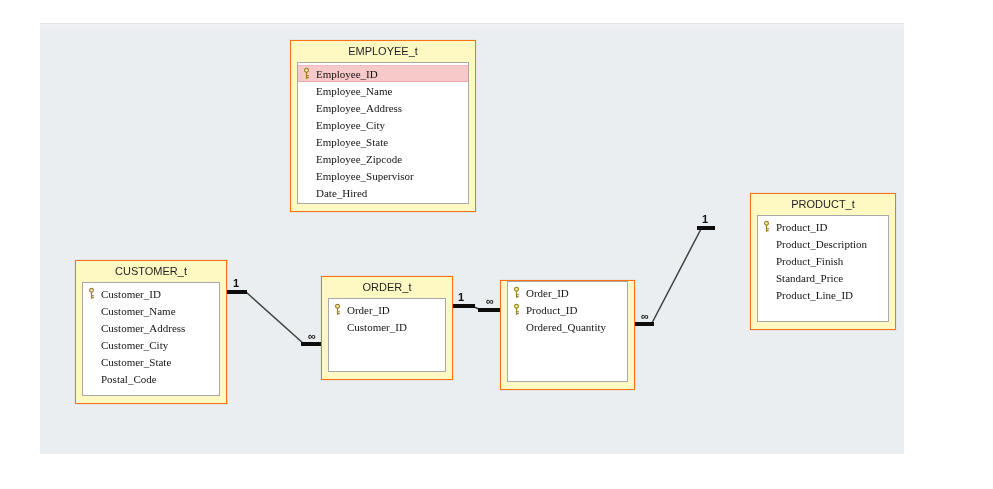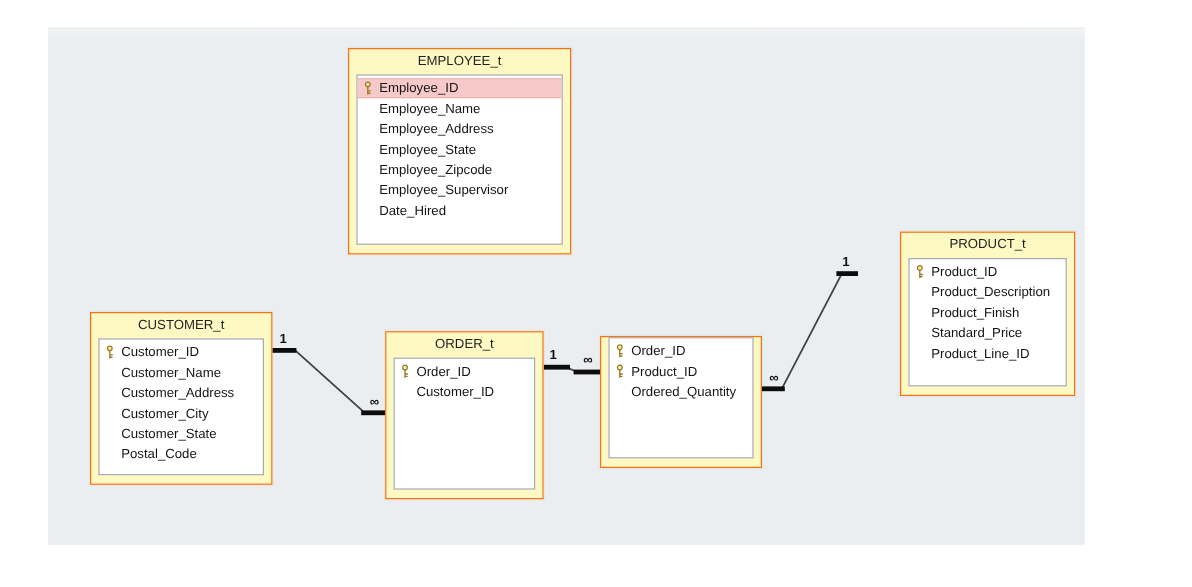--- a/index.html
+++ b/index.html
@@ -28,21 +28,21 @@
     box-shadow:0 0 0 1px rgba(143,62,63,0.06);
   }
   .tbl-title{
     height:21px;line-height:21px;flex:0 0 21px;
     text-align:center;font-size:11px;color:#1f1f1f;
     cursor:default;user-select:none;
   }
   .tbl-fields{
     flex:1 1 auto;margin:0 6px 7px 6px;
     border:1px solid #a9a9a9;background:#ffffff;
-    padding-top:2px;overflow:hidden;
+    padding-top:2px;overflow:hidden;font-family:Liberation Serif, serif;
   }
   .frow{
     height:17px;display:flex;align-items:center;
     font-size:11px;color:#141414;white-space:nowrap;
   }
   .frow.hl{
     background:#f7c9c9;
     box-shadow:inset 0 -1px 0 #eba9a9, inset 0 1px 0 #f3bcbc;
   }
   .kslot{
@@ -96,20 +96,24 @@
     <div class="frow">
         <span class="kslot"></span>
         <span class="fname">Employee_Name</span>
       </div>
     <div class="frow">
         <span class="kslot"></span>
         <span class="fname">Employee_Address</span>
       </div>
     <div class="frow">
         <span class="kslot"></span>
+        <span class="fname">Employee_City</span>
+      </div>
+    <div class="frow">
+        <span class="kslot"></span>
         <span class="fname">Employee_State</span>
       </div>
     <div class="frow">
         <span class="kslot"></span>
         <span class="fname">Employee_Zipcode</span>
       </div>
     <div class="frow">
         <span class="kslot"></span>
         <span class="fname">Employee_Supervisor</span>
       </div>
@@ -148,21 +152,21 @@
         <span class="kslot"></span>
         <span class="fname">Customer_State</span>
       </div>
     <div class="frow">
         <span class="kslot"></span>
         <span class="fname">Postal_Code</span>
       </div>
   </div>
 </div>
 
-<div class="tbl" style="left:321px;top:276px;width:132px;height:140px">
+<div class="tbl" style="left:321px;top:276px;width:132px;height:104px">
   <div class="tbl-title">ORDER_t</div>
   <div class="tbl-fields">
     <div class="frow">
       <span class="kslot">
           <svg class="keyicon" viewBox="0 0 11 15">
             <circle cx="5.5" cy="3.6" r="2.4" fill="#f7ecb5" stroke="#9a7d22" stroke-width="1.3"></circle>
             <path d="M5.5 6.2 V13.4 M5.5 10.2 h2.6 M5.5 12.6 h2.2" stroke="#9a7d22" stroke-width="1.4" fill="none" stroke-linecap="round"></path>
           </svg>
         </span>
       <span class="fname">Order_ID</span>

